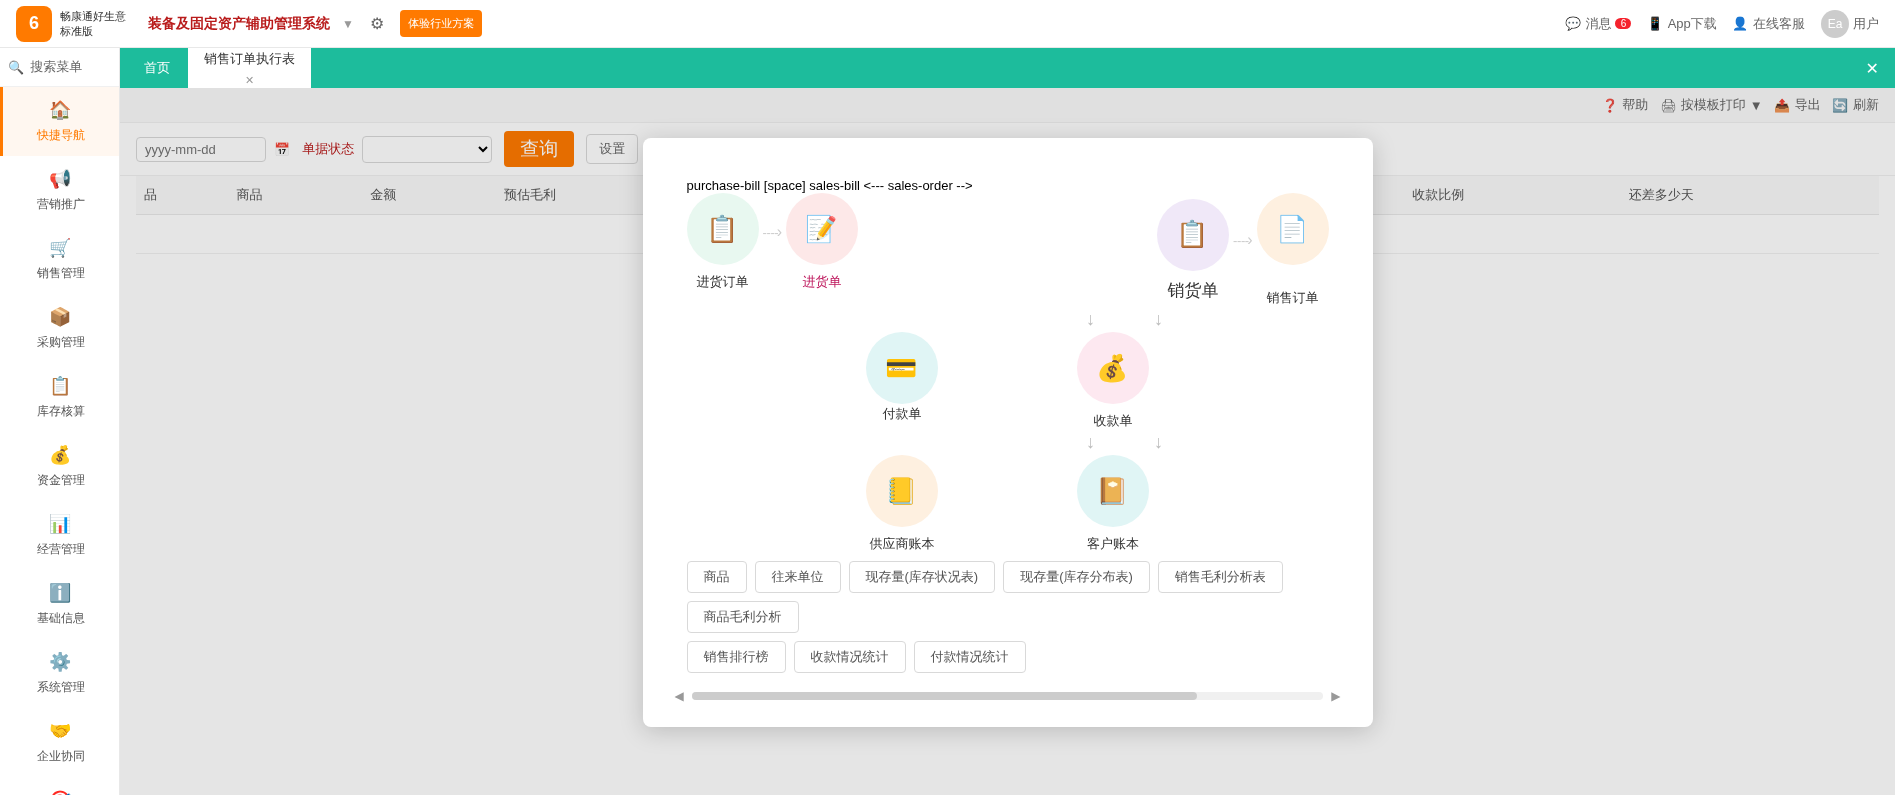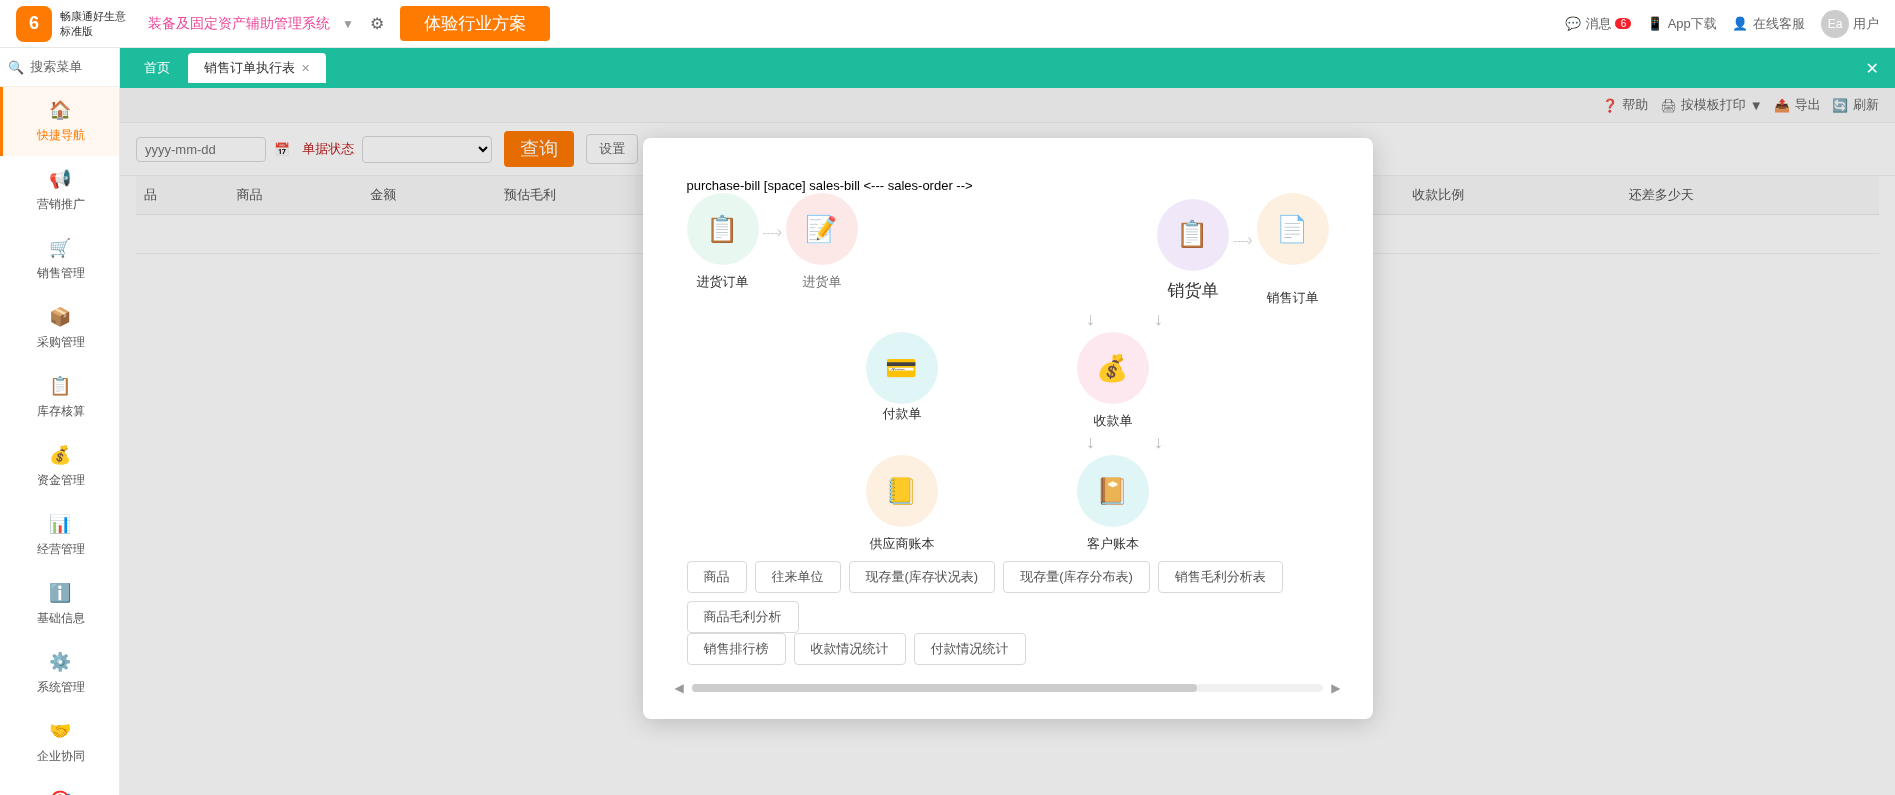--- a/index.html
+++ b/index.html
@@ -5,24 +5,24 @@
     * { box-sizing: border-box; margin: 0; padding: 0; }
     body { font-family: 'Microsoft YaHei', Arial, sans-serif; font-size: 13px; background: #f5f5f5; overflow: hidden; }
 
     
     .app-container { display: flex; flex-direction: column; height: 795px; width: 1895px; }
     .top-bar { height: 48px; background: #fff; display: flex; align-items: center; padding: 0 16px; border-bottom: 1px solid #e8e8e8; justify-content: space-between; flex-shrink: 0; }
     .top-bar-left { display: flex; align-items: center; gap: 12px; }
     .logo-area { display: flex; align-items: center; gap: 8px; width: 120px; }
     .logo-icon { width: 36px; height: 36px; background: #ff7a00; border-radius: 8px; display: flex; align-items: center; justify-content: center; color: #fff; font-size: 18px; font-weight: bold; }
     .logo-text { font-size: 11px; color: #333; line-height: 1.3; }
-    .system-title { font-size: 14px; color: #ec4899; font-weight: 400; }
+    .system-title { font-size: 14px; color: #b91c1c; font-weight: 700; }
     .dropdown-arrow { color: #999; font-size: 12px; cursor: pointer; }
     .gear-btn { color: #666; font-size: 16px; cursor: pointer; padding: 4px; }
-    .experience-btn { background: #ff7a00; color: #fff; border: none; padding: 6px 24px; border-radius: 4px; cursor: pointer; font-size: 17px; }
+    .experience-btn { background: #ff7a00; color: #fff; border: none; padding: 6px 8px; border-radius: 4px; cursor: pointer; font-size: 11px; }
     .top-bar-right { display: flex; align-items: center; gap: 16px; }
     .top-right-item { display: flex; align-items: center; gap: 4px; color: #666; cursor: pointer; font-size: 13px; }
     .badge { background: #f5222d; color: #fff; border-radius: 10px; padding: 0 5px; font-size: 10px; min-width: 16px; text-align: center; }
     .avatar { width: 28px; height: 28px; background: #ccc; border-radius: 50%; display: flex; align-items: center; justify-content: center; color: #fff; font-size: 12px; }
 
     
     .main-area { display: flex; flex: 1; overflow: hidden; }
 
     
     .sidebar { width: 120px; background: #fff; border-right: 1px solid #e8e8e8; flex-shrink: 0; overflow-y: auto; }
@@ -32,21 +32,21 @@
     .sidebar-item .icon { font-size: 18px; }
     .sidebar-item.active .icon { color: #ff7a00; }
 
     
     .content-area { flex: 1; display: flex; flex-direction: column; overflow: hidden; }
 
     
     .tab-bar { height: 40px; background: #1dbc9c; display: flex; align-items: center; padding: 0 8px; gap: 2px; flex-shrink: 0; }
     .tab { padding: 6px 16px; border-radius: 4px 4px 0 0; cursor: pointer; font-size: 13px; display: flex; align-items: center; gap: 6px; }
     .tab.home { color: #fff; background: transparent; }
-    .tab.active { background: #fff; color: #333; }
+    .tab.active { background: #fff; color: #333; flex-direction: column; }
     .tab-close { color: #999; font-size: 11px; cursor: pointer; }
     .tab-bar-close { margin-left: auto; color: #fff; font-size: 16px; cursor: pointer; padding: 4px 8px; }
 
     
     .page-content { flex: 1; background: #fff; overflow: auto; position: relative; }
 
     
     .page-toolbar { display: flex; align-items: center; justify-content: flex-end; padding: 8px 16px; gap: 12px; border-bottom: 1px solid #f0f0f0; background: #fafafa; }
     .toolbar-btn { display: flex; align-items: center; gap: 4px; color: #666; cursor: pointer; font-size: 13px; }
 
@@ -273,21 +273,21 @@
                   <div class="flow-circle green" style="width:72px;height:72px;border-radius:50%;background:#e8f8f0;display:flex;align-items:center;justify-content:center;font-size:26px;">📋</div>
                   <span class="flow-label" style="font-size:13px;color:#333;margin-top:8px;">进货订单</span>
                 </div>
 
                 <div style="display:flex;align-items:center;margin-top:-20px;margin-left:4px;margin-right:4px;">
                   <span style="color:#ccc;font-size:13px;letter-spacing:-2px;">- - - -</span>
                   <span style="color:#ccc;font-size:16px;">›</span>
                 </div>
                 <div class="node-col" style="display:flex;flex-direction:column;align-items:center;">
                   <div class="flow-circle red" style="width:72px;height:72px;border-radius:50%;background:#fde8e8;display:flex;align-items:center;justify-content:center;font-size:26px;">📝</div>
-                  <span class="flow-label" style="font-size:13px;color:#737373;margin-top:8px;text-align:center;">进货单</span>
+                  <span class="flow-label" style="font-size:13px;color:#be185d;margin-top:8px;text-align:center;">进货单</span>
                 </div>
               </div>
 
               <div style="width:60px;"></div>
 
               <div style="display:flex; align-items:center; gap:0;">
                 <div class="node-col" style="display:flex;flex-direction:column;align-items:center;">
                   <div class="flow-circle purple" style="width:72px;height:72px;border-radius:50%;background:#f0e8f8;display:flex;align-items:center;justify-content:center;font-size:26px;">📋</div>
                   <span class="flow-label" style="font-size:17px;color:#333;margin-top:8px;">销货单</span>
                 </div>
@@ -348,21 +348,21 @@
 
           <div class="common-section" style="padding: 0 20px;">
             <div class="common-btns">
               <button class="common-btn">商品</button>
               <button class="common-btn">往来单位</button>
               <button class="common-btn">现存量(库存状况表)</button>
               <button class="common-btn">现存量(库存分布表)</button>
               <button class="common-btn">销售毛利分析表</button>
               <button class="common-btn">商品毛利分析</button>
             </div>
-            <div class="common-btns" style="">
+            <div class="common-btns" style="margin-top:8px;">
               <button class="common-btn">销售排行榜</button>
               <button class="common-btn">收款情况统计</button>
               <button class="common-btn">付款情况统计</button>
             </div>
           </div>
 
           <div style="margin-top:16px; padding: 0 4px;">
             <div class="scroll-arrows">
               <span class="scroll-arrow">◀</span>
               <div style="flex:1; background:#f0f0f0; border-radius:4px; height:8px; margin:0 4px; position:relative;">

